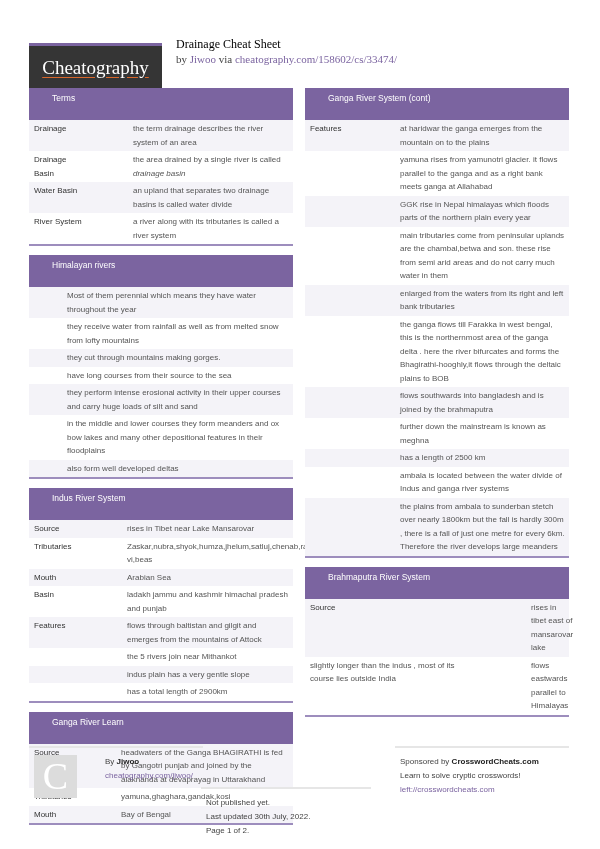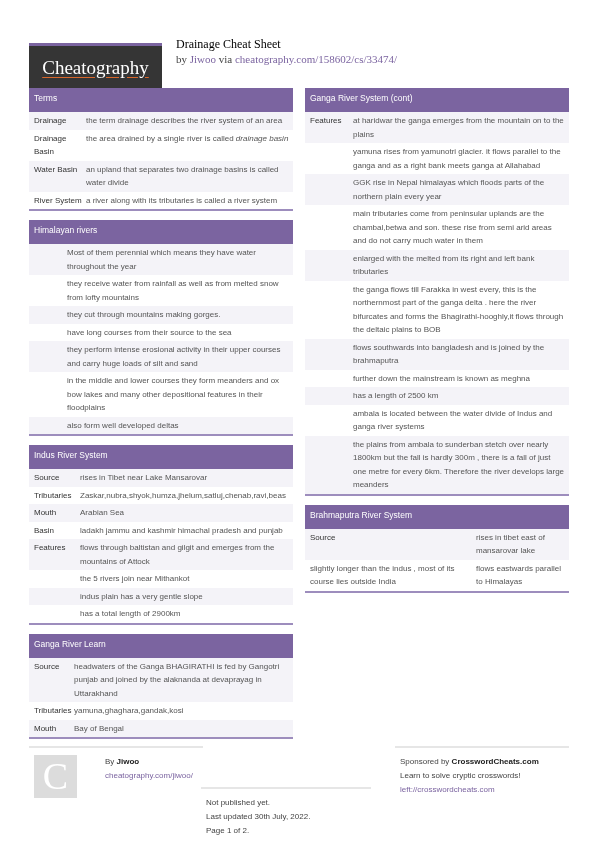--- a/index.html
+++ b/index.html
@@ -12,32 +12,32 @@
   .title-block { position: absolute; left: 147px; top: 8px; }
   .title { font-family: "Liberation Serif", serif; font-size: 12px; color: #000000; line-height: 16px; }
   .byline { font-family: "Liberation Serif", serif; font-size: 11px; color: #444; line-height: 14px; }
   .byline .link { color: #7b64a0; }
 
   .col { position: absolute; top: 88px; }
   .col-left { left: 29px; width: 264px; }
   .col-right { left: 305px; width: 264px; }
 
   .section { margin-bottom: 9px; border-bottom: 2px solid #9d8dbd; }
-  .sec-head { background: #7b64a0; color: #fff; font-size: 8.5px; height: 24px; line-height: 20px; padding-left: 5px; }
-  .row { display: flex; font-size: 8px; line-height: 13.5px; padding: 2px 4px 2px 5px; }
+  .sec-head { background: #7b64a0; color: #fff; font-size: 8.5px; height: 32px; line-height: 20px; padding-left: 23px; }
+  .row { display: flex; font-size: 8px; line-height: 13.5px; padding: 2px 4px 2px 5px; gap: 47px; }
   .row:nth-child(odd) { background: #f4f3f8; }
   .row .k { width: 52px; flex-shrink: 0; color: #333; }
   .row .v { flex: 1; color: #555; }
   .row.full .v { color: #555; margin-left: 33px; }
   .indus .row .k { width: 46px; }
   .ganga .row .k { width: 40px; }
   .gangac .row .k { width: 43px; }
   .brahma .row .c1 { width: 166px; flex-shrink: 0; color: #555; }
   .brahma .row .c1.b { color:#333; }
-  .brahma .row .c2 { flex: 1; color: #555; }
+  .brahma .row .c2 { flex: 1; color: #555; margin-left: 8px; }
 
   .footer { position: absolute; top: 746px; left: 29px; width: 540px; height: 60px; }
   .fcol { position: absolute; top: 0; border-top: 2px solid #e6e6e6; padding-top: 7px; font-size: 8px; line-height: 14px; color: #444; }
   .f1 { left: 0; width: 174px; }
   .f2 { left: 172px; width: 170px; padding-left:5px;margin-top:41px; }
   .f3 { left: 366px; width: 174px; padding-left: 5px; }
   .avatar { position: absolute; left: 5px; top: 7px; width: 43px; height: 43px; background: #dcdcdc; color: #fff; font-family: "Liberation Serif", serif; font-size: 38px; line-height: 43px; text-align: center; }
   .f1 .txt { margin-left: 76px; }
   .purple { color: #7b64a0; }
   .bold { color: #222; font-weight: bold; }
@@ -182,25 +182,25 @@
       <div class="row">
           <div class="k"></div>
           <div class="v">GGK rise in Nepal himalayas which floods parts of the northern plain every year</div>
         </div>
       <div class="row">
           <div class="k"></div>
           <div class="v">main tributaries come from peninsular uplands are the chambal,betwa and son. these rise from semi arid areas and do not carry much water in them</div>
         </div>
       <div class="row">
           <div class="k"></div>
-          <div class="v">enlarged with the melted from its right and left bank tributaries</div>
-        </div>
-      <div class="row">
-          <div class="k"></div>
-          <div class="v">the ganga flows till Farakka in west every, this is the northernmost part of the ganga delta . here the river bifurcates and forms the Bhagirathi-hooghly,it flows through the deltaic plains to BOB</div>
+          <div class="v">enlarged from the waters from its right and left bank tributaries</div>
+        </div>
+      <div class="row">
+          <div class="k"></div>
+          <div class="v">the ganga flows till Farakka in west bengal, this is the northernmost area of the ganga delta . here the river bifurcates and forms the Bhagirathi-hooghly,it flows through the deltaic plains to BOB</div>
         </div>
       <div class="row">
           <div class="k"></div>
           <div class="v">flows southwards into bangladesh and is joined by the brahmaputra</div>
         </div>
       <div class="row">
           <div class="k"></div>
           <div class="v">further down the mainstream is known as meghna</div>
         </div>
       <div class="row">

